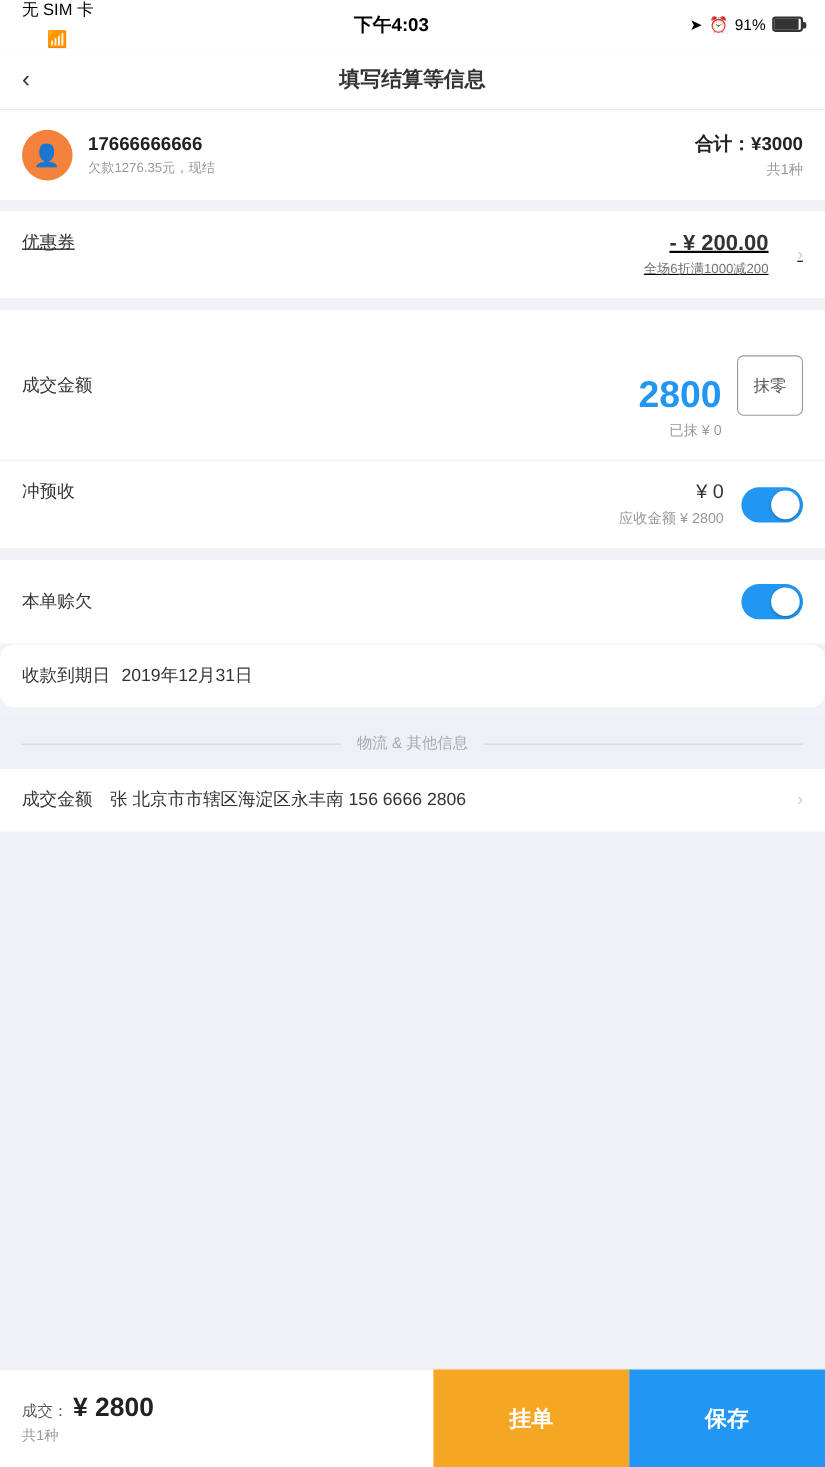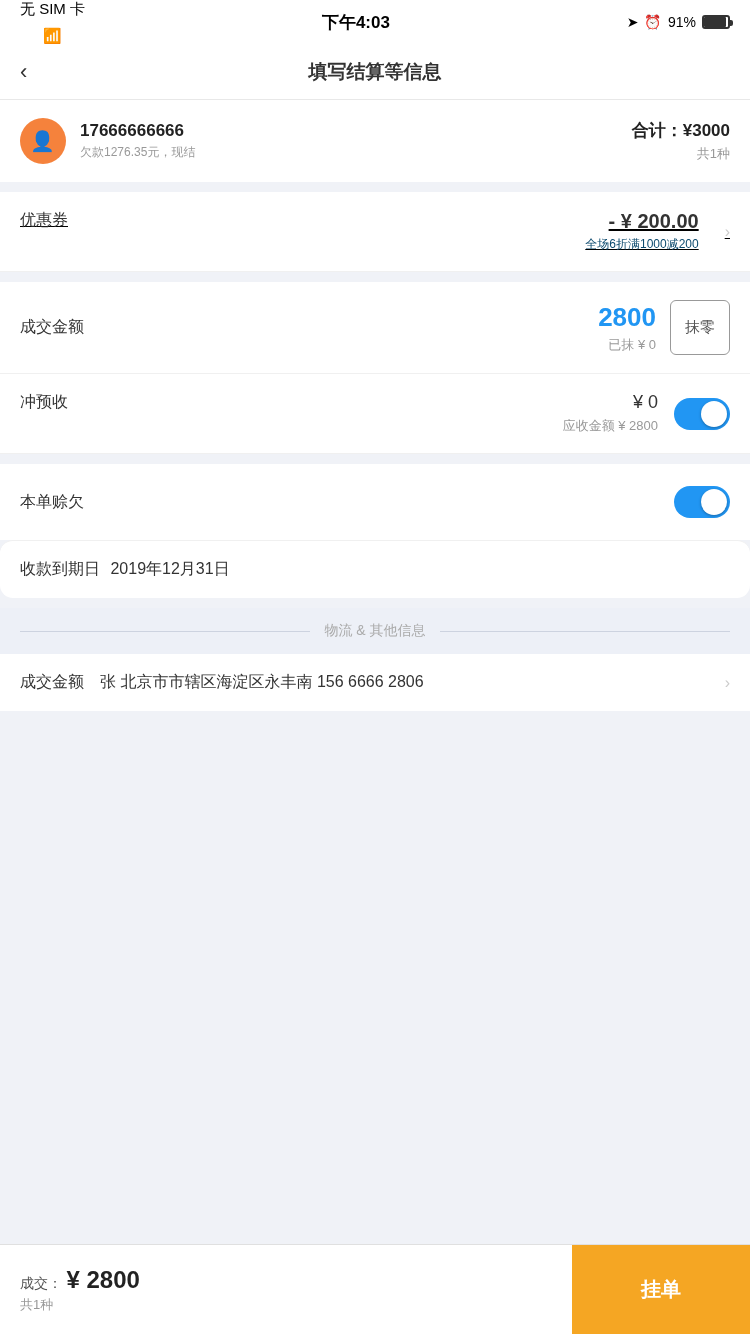--- a/index.html
+++ b/index.html
@@ -98,34 +98,34 @@
       background: #fff;
       padding: 18px 20px;
       display: flex;
       justify-content: space-between;
       border-bottom: 1px solid #f0f0f0;
       text-decoration: underline;
     }
     .row-label { font-size: 16px; color: #333; }
     .row-right { display: flex; align-items: center; gap: 26px; text-align: right; }
     .row-right .discount-amount { font-size: 20px; font-weight: 600; color: #333; }
-    .row-right .discount-desc { font-size: 12px; color: #0c4a6e; margin-top: 3px; }
+    .row-right .discount-desc { font-size: 12px; color: #737373; margin-top: 3px; }
     .chevron { color: #ccc; font-size: 16px; }
 
     
     .deal-row {
       background: #fff;
       padding: 18px 20px;
       display: flex;
       align-items: center;
       justify-content: space-between;
       border-bottom: 1px solid #f0f0f0;
     }
     .deal-right { display: flex; align-items: center; gap: 14px; }
-    .deal-amount-num { font-size: 26px; font-weight: 700; color: #2196f3; }
+    .deal-amount-num { font-size: 34px; font-weight: 700; color: #2196f3; margin-top: 40px; }
     .round-btn {
       border: 1.5px solid #999;
       border-radius: 6px;
       padding: 17px 14px;
       font-size: 15px;
       color: #555;
       cursor: pointer;
       background: #fff;
     }
     .deal-sub { font-size: 13px; color: #999; margin-top: 3px; text-align: right; }
@@ -358,13 +358,16 @@
   <div class="bottom-info">
     <div>
       <span class="bottom-deal">成交：</span>
       <span class="bottom-amount">¥ 2800</span>
     </div>
     <div class="bottom-count">共1种</div>
   </div>
   <div class="btn-hang">
     <span>挂单</span>
   </div>
+  <div class="btn-save">
+    <span>保存</span>
+  </div>
 </div>
 
 </body></html>

